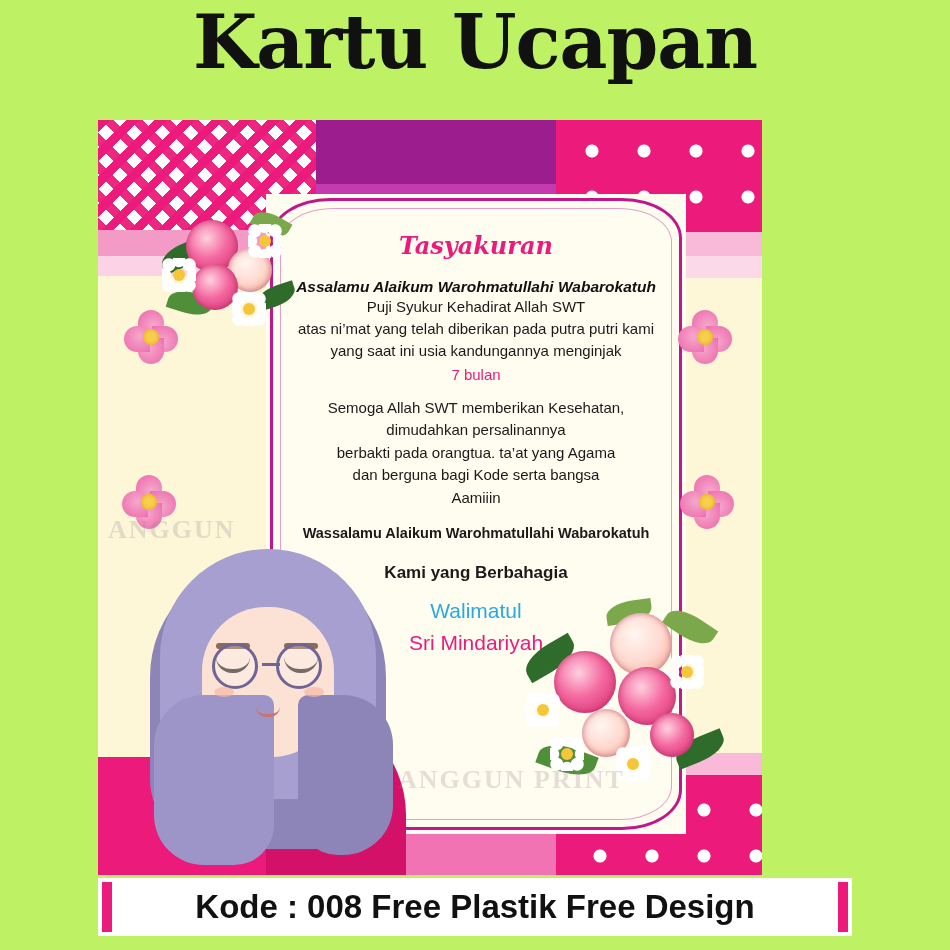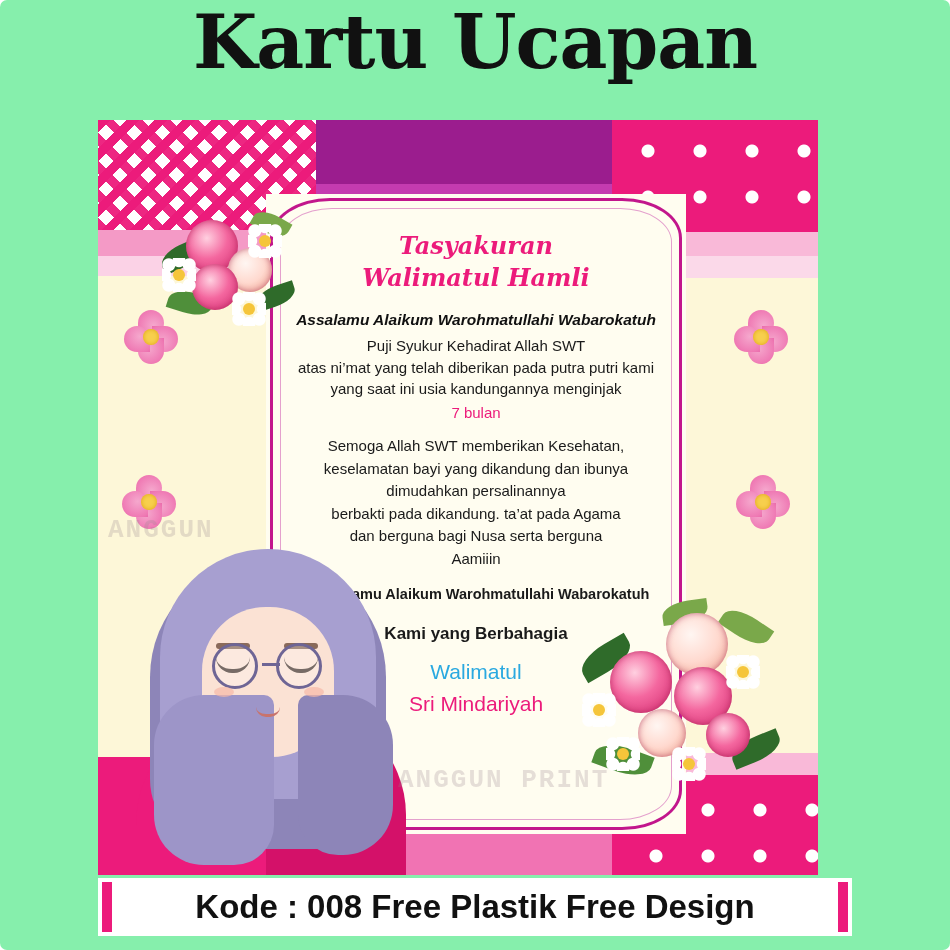--- a/index.html
+++ b/index.html
@@ -6,42 +6,41 @@
   html, body {
     margin: 0; padding: 0;
     width: 950px; height: 950px;
     background: #ffffff;
     font-family: "Liberation Sans", sans-serif;
     overflow: hidden;
   }
   #page {
     position: relative;
     width: 950px; height: 950px;
-    background: #86efac;
-    border-radius: 7px;
+    background: #bef264;
   }
 
   
   .top-title {
     position: absolute;
     top: 2px; left: 0; width: 950px;
     text-align: center;
     font-family: "DejaVu Serif", serif;
     font-weight: bold;
     font-size: 74px;
     letter-spacing: -1px;
     color: #111111;
     line-height: 1.1;
   }
 
   
   .card {
     position: absolute;
     left: 98px; top: 120px;
-    width: 720px; height: 755px;
+    width: 664px; height: 755px;
     background: #fdf7d8;
     overflow: hidden;
   }
 
   
   .chevron-block {
     position: absolute; left: 0; top: 0;
     width: 218px; height: 110px;
     background:
       repeating-linear-gradient(135deg, #ec1b7b 0 9px, #ffffff 9px 20px);
@@ -124,21 +123,21 @@
     font-weight:bold;
     color:#ec1b7b;
     font-size:24px;
     line-height:1.35;
     margin-top:14px;
   }
   .t-salam {
     font-weight:bold; font-style:italic;
     font-size:15.5px; margin-top:16px; color:#111;
   }
-  .t-body { font-size:15px; line-height:1.45; margin-top:6px; color:#1a1a1a; }
+  .t-body { font-size:15px; line-height:1.45; margin-top:0; color:#1a1a1a; }
   .t-bulan { color:#ec1b7b; font-weight:normal; font-size:15px; margin-top:4px; }
   .t-body2 { font-size:15px; line-height:1.5; margin-top:14px; color:#1a1a1a; }
   .t-wassalam { font-weight:bold; font-size:14.5px; margin-top:16px; }
   .t-kami { font-weight:bold; font-size:17px; margin-top:22px; }
   .t-name1 { color:#2aa9e0; font-size:21px; margin-top:16px; }
   .t-name2 { color:#ec1b7b; font-size:21px; margin-top:8px; }
 
   
   .flower-cluster { position:absolute; pointer-events:none; }
   .rose {
@@ -243,21 +242,21 @@
     position:absolute; left:140px; top:162px; width:24px; height:10px;
     border-bottom:3px solid #c8736c; border-radius: 0 0 14px 14px;
   }
   .w-cheek { position:absolute; width:20px; height:10px; border-radius:50%; background:#f7b9a8; opacity:.7;}
 
   
   .watermark {
     position:absolute;
     color: rgba(150,130,140,.25);
     font-size:26px; font-weight:bold; letter-spacing:2px;
-    font-family:Liberation Mono, monospace;
+    font-family:Liberation Serif, serif;
     pointer-events:none;
   }
   .wm1 { left:10px; top:395px; }
   .wm2 { left:300px; bottom:80px; }
 
   
   .code-bar {
     position:absolute; left:98px; bottom:14px; width:754px; height:58px;
     background:#ec1b7b;
     border:4px solid #ffffff;
@@ -299,35 +298,33 @@
     <div class="bar-bottom-right-1"></div>
     <div class="dots-bottom"></div>
 
     <div class="inner-panel"></div>
     <div class="ornate"></div>
     <div class="ornate-inner"></div>
 
     <div class="content">
       <div class="t-head">
         <div>Tasyakuran</div>
-        <div>Walimatul Hamli</div>
       </div>
       <div class="t-salam">Assalamu Alaikum Warohmatullahi Wabarokatuh</div>
       <div class="t-body">
         <div>Puji Syukur Kehadirat Allah SWT</div>
         <div>atas ni’mat yang telah diberikan pada putra putri  kami</div>
         <div>yang saat ini usia  kandungannya menginjak</div>
       </div>
       <div class="t-bulan">7 bulan</div>
       <div class="t-body2">
         <div>Semoga Allah SWT memberikan Kesehatan,</div>
-        <div>keselamatan bayi yang dikandung dan ibunya</div>
         <div>dimudahkan persalinannya</div>
-        <div>berbakti pada dikandung. ta’at pada Agama</div>
-        <div>dan berguna bagi Nusa serta berguna</div>
+        <div>berbakti pada orangtua. ta’at yang Agama</div>
+        <div>dan berguna bagi Kode serta bangsa</div>
         <div>Aamiiin</div>
       </div>
       <div class="t-wassalam">Wassalamu Alaikum Warohmatullahi Wabarokatuh</div>
       <div class="t-kami">Kami yang Berbahagia</div>
       <div class="t-name1">Walimatul</div>
       <div class="t-name2">Sri Mindariyah</div>
     </div>
 
     <div class="flower-cluster" style="left:58px; top:80px; width:145px; height:130px;">
       <div class="leaf dark" style="left:4px; top:46px; width:40px; height:22px; transform:rotate(-24deg);"></div>

